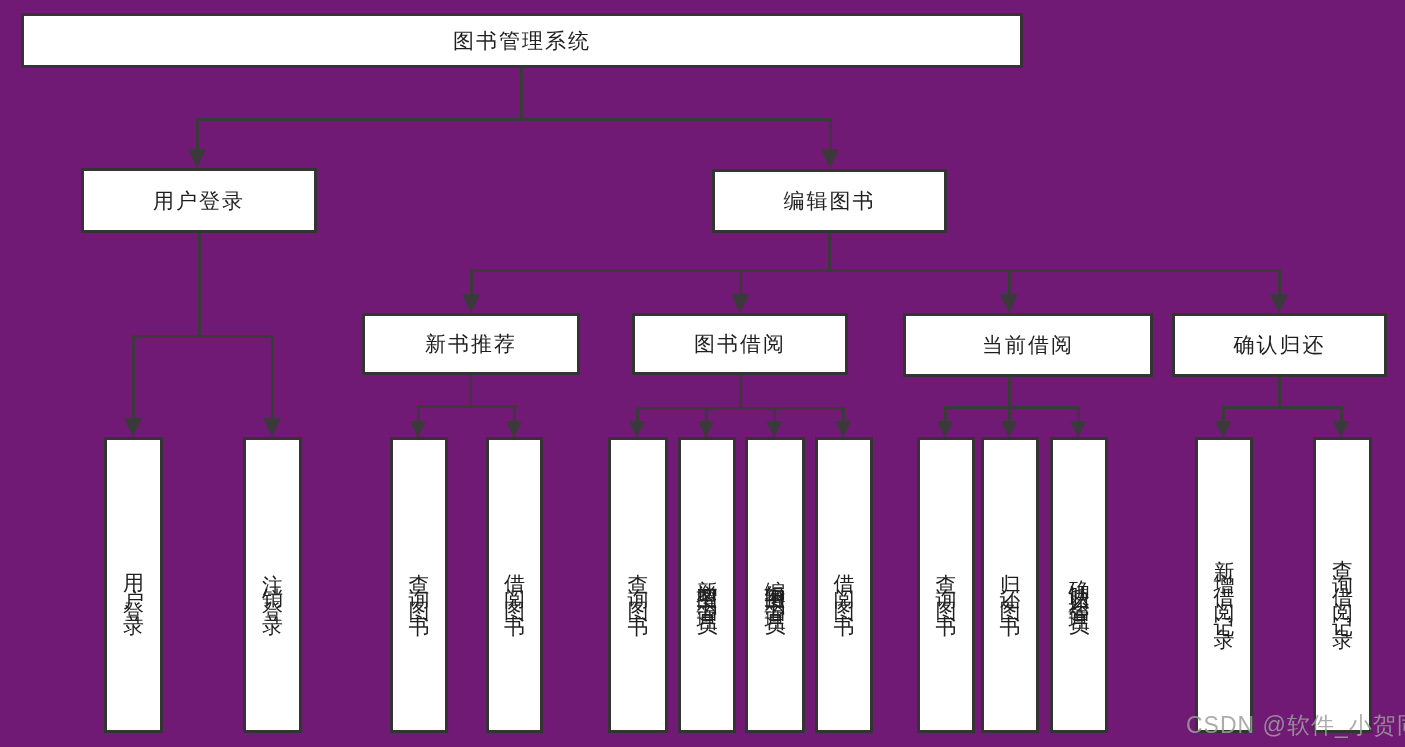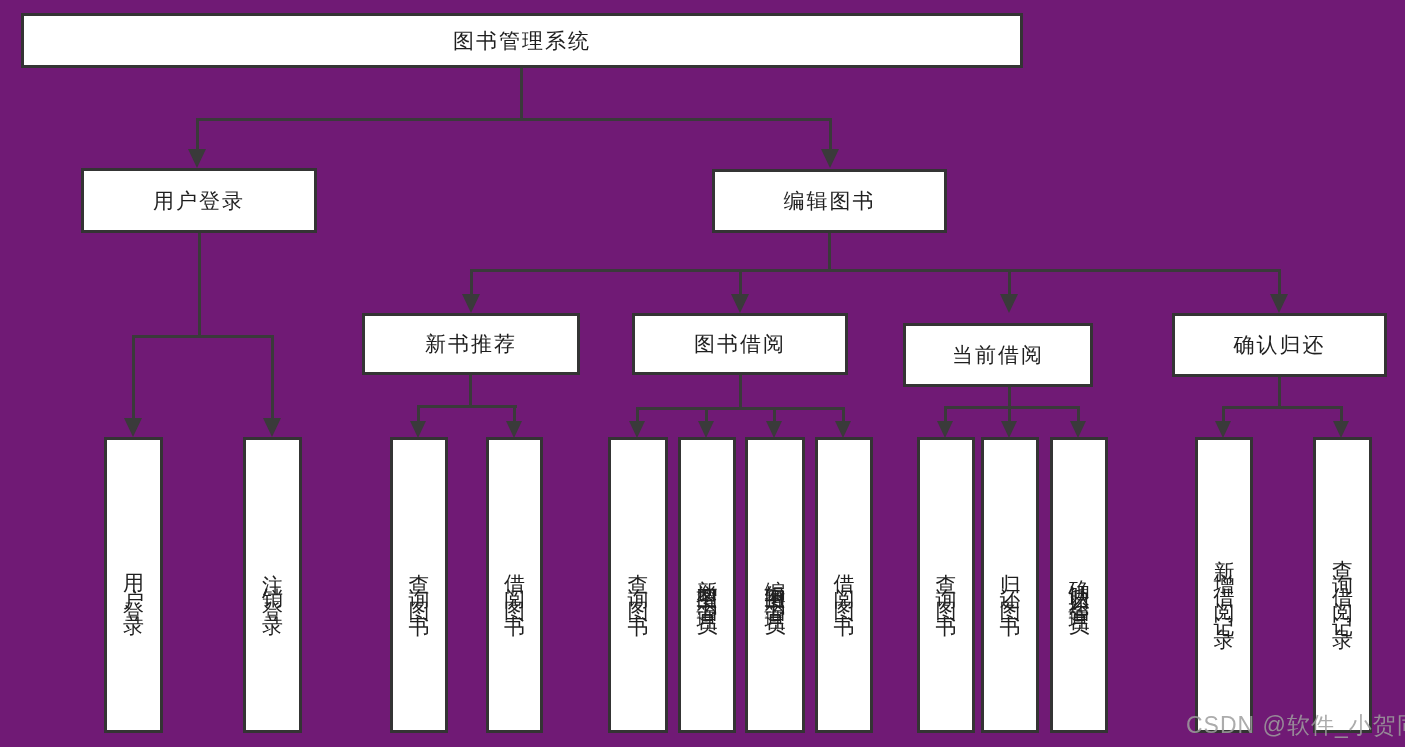--- a/index.html
+++ b/index.html
@@ -104,21 +104,21 @@
   <div class="arrow" style="left:1000px; top:294px;"></div>
   <div class="vline" style="left:1278px; top:269px; height:28px;"></div>
   <div class="arrow" style="left:1270px; top:294px;"></div>
 
   <div class="box" style="left:632px; top:313px; width:216px; height:62px;">
     <span>图书借阅</span>
   </div>
   <div class="box" style="left:362px; top:313px; width:218px; height:62px;">
     <span>新书推荐</span>
   </div>
-  <div class="box" style="left:903px; top:313px; width:190px; height:64px;margin-top:10px;">
+  <div class="box" style="left:903px; top:313px; width:250px; height:64px;">
     <span>当前借阅</span>
   </div>
   <div class="box" style="left:1172px; top:313px; width:215px; height:64px;">
     <span>确认归还</span>
   </div>
 
   <div class="vline" style="left:469px; top:375px; height:33px;"></div>
   <div class="hline" style="left:417px; top:405px; width:100px;"></div>
   <div class="vline" style="left:417px; top:405px; height:18px;"></div>
   <div class="arrow small" style="left:410px; top:421px;"></div>

